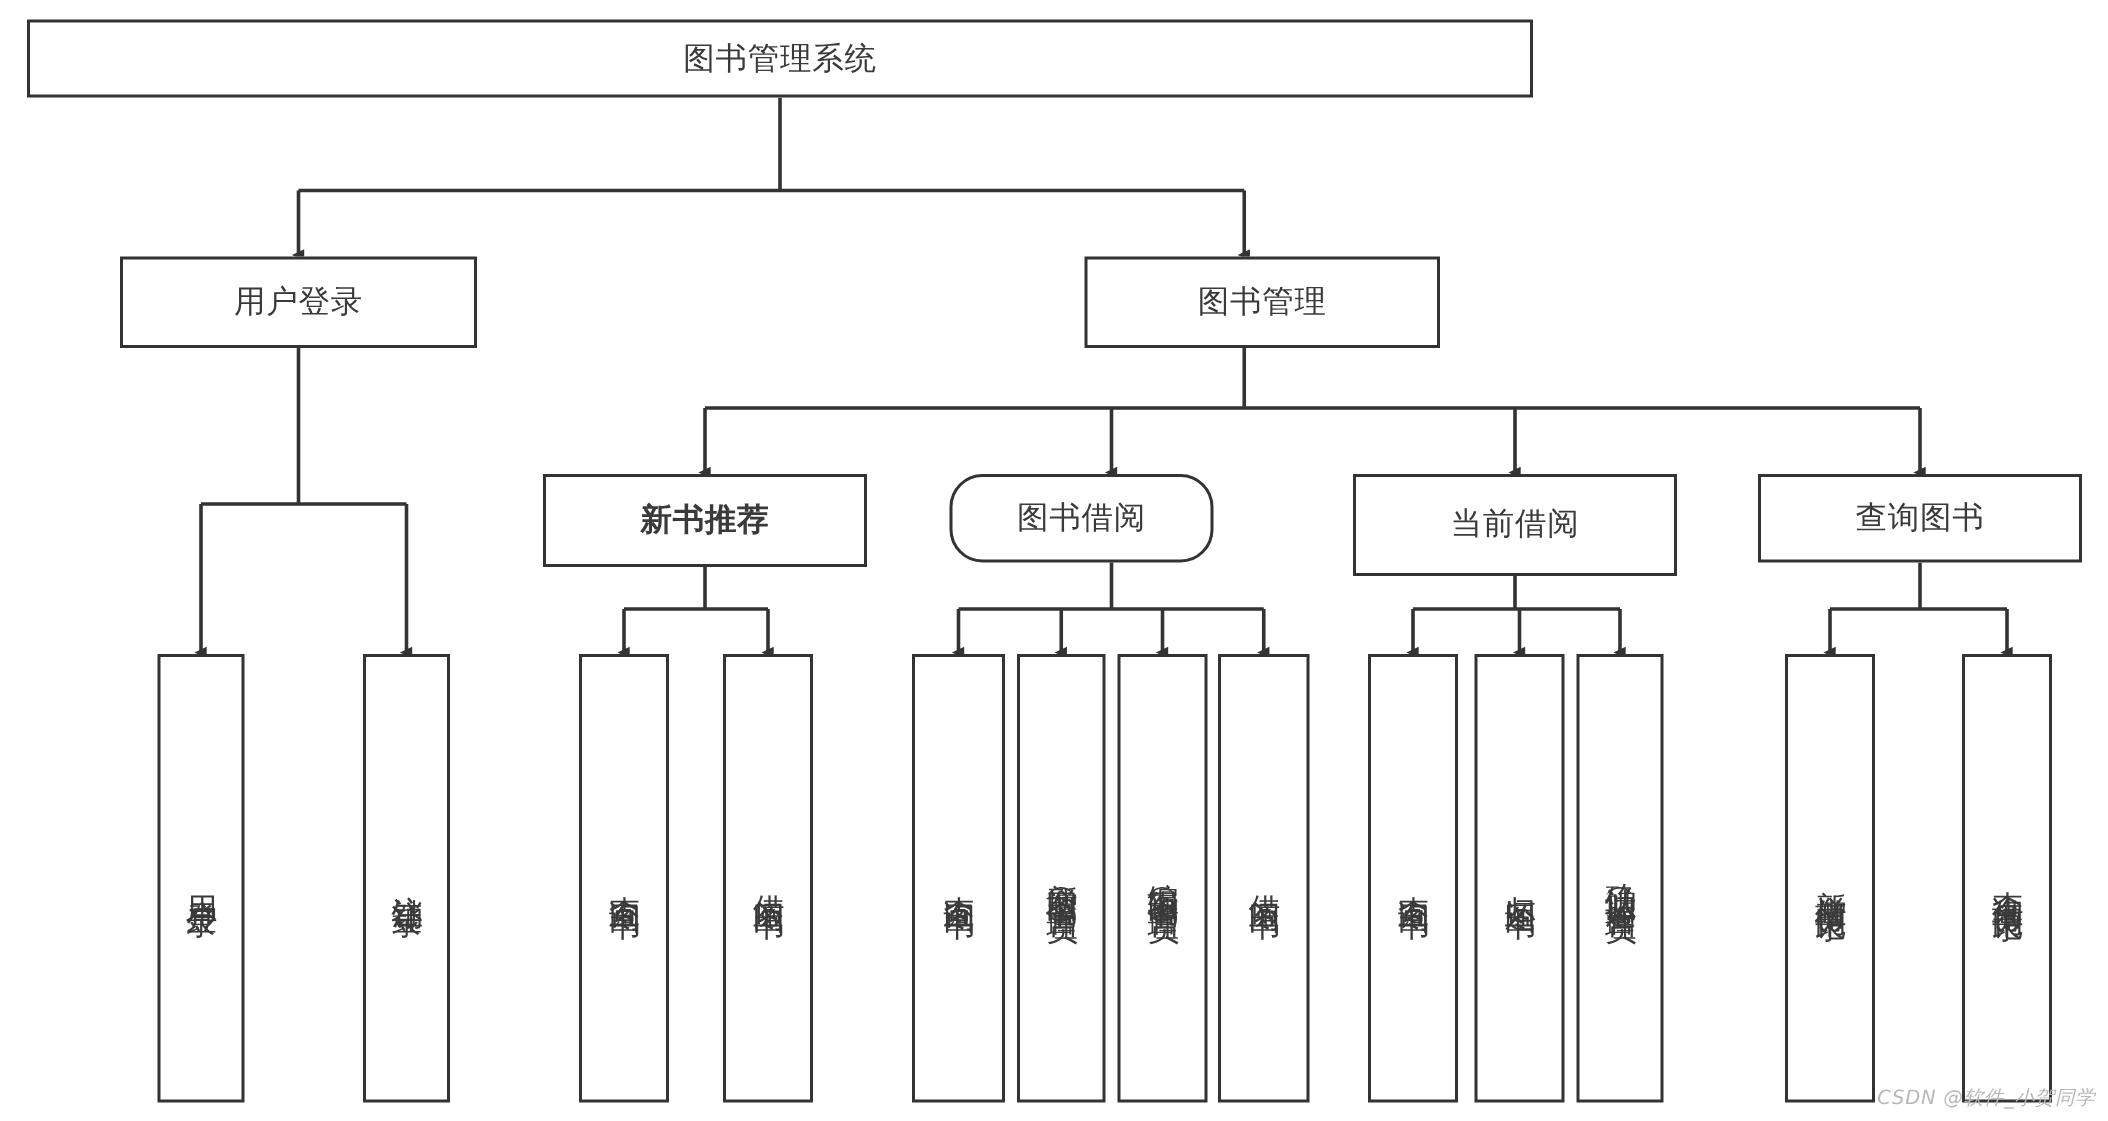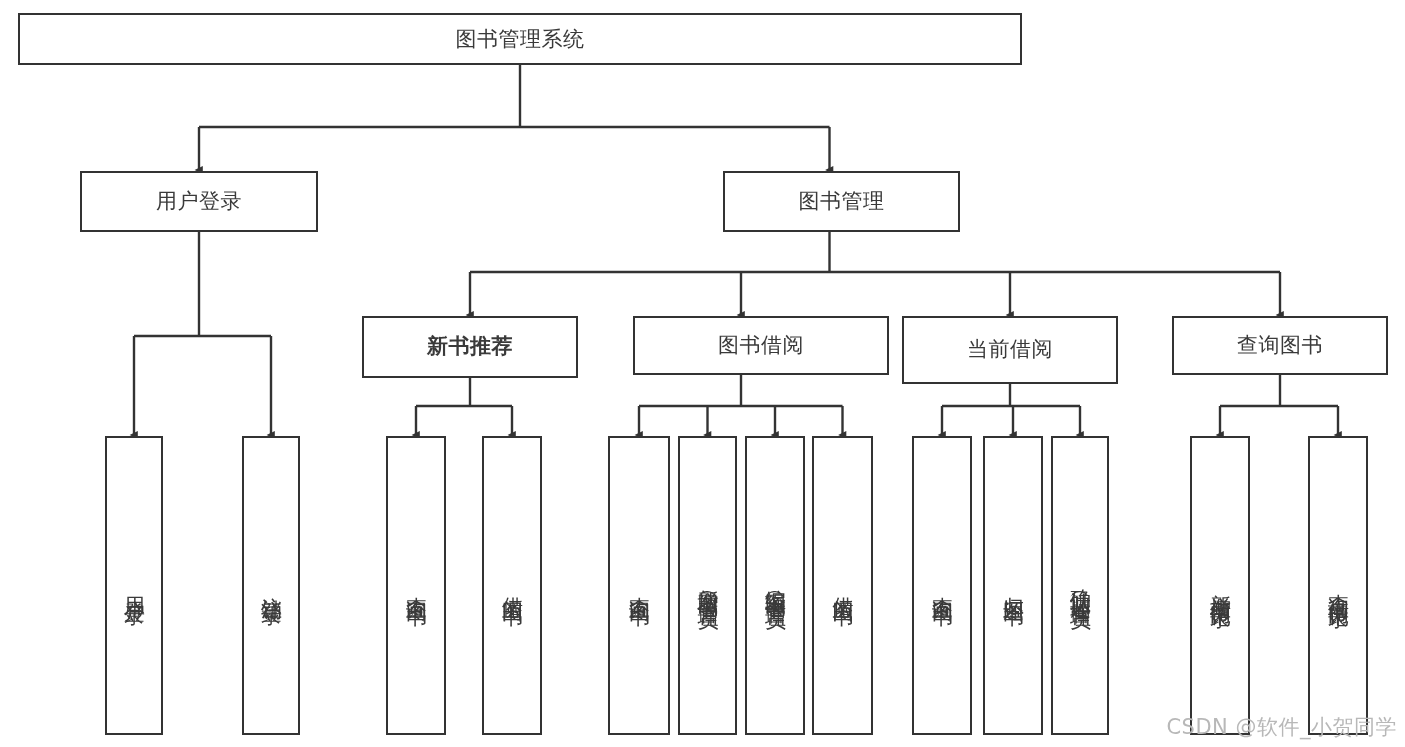--- a/index.html
+++ b/index.html
@@ -67,25 +67,26 @@
     text-orientation: upright;
     letter-spacing: 3px;
     line-height: 1;
     white-space: nowrap;
     text-align: center;
   }
   .watermark {
     position: absolute;
     right: 8px;
     bottom: 6px;
-    font-size: 21px;
+    font-size: 13px;
     color: #b8b8b8;
     white-space: nowrap;
     letter-spacing: 0.5px;
     pointer-events: none;
+    font-style: italic;
   }
 </style>
 </head>
 <body>
 
 <div id="diagram-root">
 
   <svg class="diagram-canvas" viewBox="0 0 1405 747" preserveAspectRatio="none" aria-hidden="true">
     <defs>
       <marker id="arrowhead" markerWidth="9" markerHeight="9" refX="4.5" refY="4.2" orient="auto" markerUnits="userSpaceOnUse">
@@ -136,21 +137,21 @@
   <div class="node-box" style="left:80px; top:171px; width:238px; height:61px;">
     <span class="node-label-h">用户登录</span>
   </div>
   <div class="node-box" style="left:711px; top:171px; width:237px; height:61px;margin-left:12px;">
     <span class="node-label-h">图书管理</span>
   </div>
 
   <div class="node-box" style="left:362px; top:316px; width:216px; height:62px;font-weight:bold;">
     <span class="node-label-h">新书推荐</span>
   </div>
-  <div class="node-box" style="left:633px; top:316px; width:256px; height:59px;">
+  <div class="node-box" style="left:633px; top:316px; width:176px; height:59px;border-radius:22px;">
     <span class="node-label-h">图书借阅</span>
   </div>
   <div class="node-box" style="left:902px; top:316px; width:216px; height:68px;">
     <span class="node-label-h">当前借阅</span>
   </div>
   <div class="node-box" style="left:1172px; top:316px; width:216px; height:59px;">
     <span class="node-label-h">查询图书</span>
   </div>
 
   <div class="node-box-vertical" style="left:105px; top:436px; width:58px; height:299px;">

